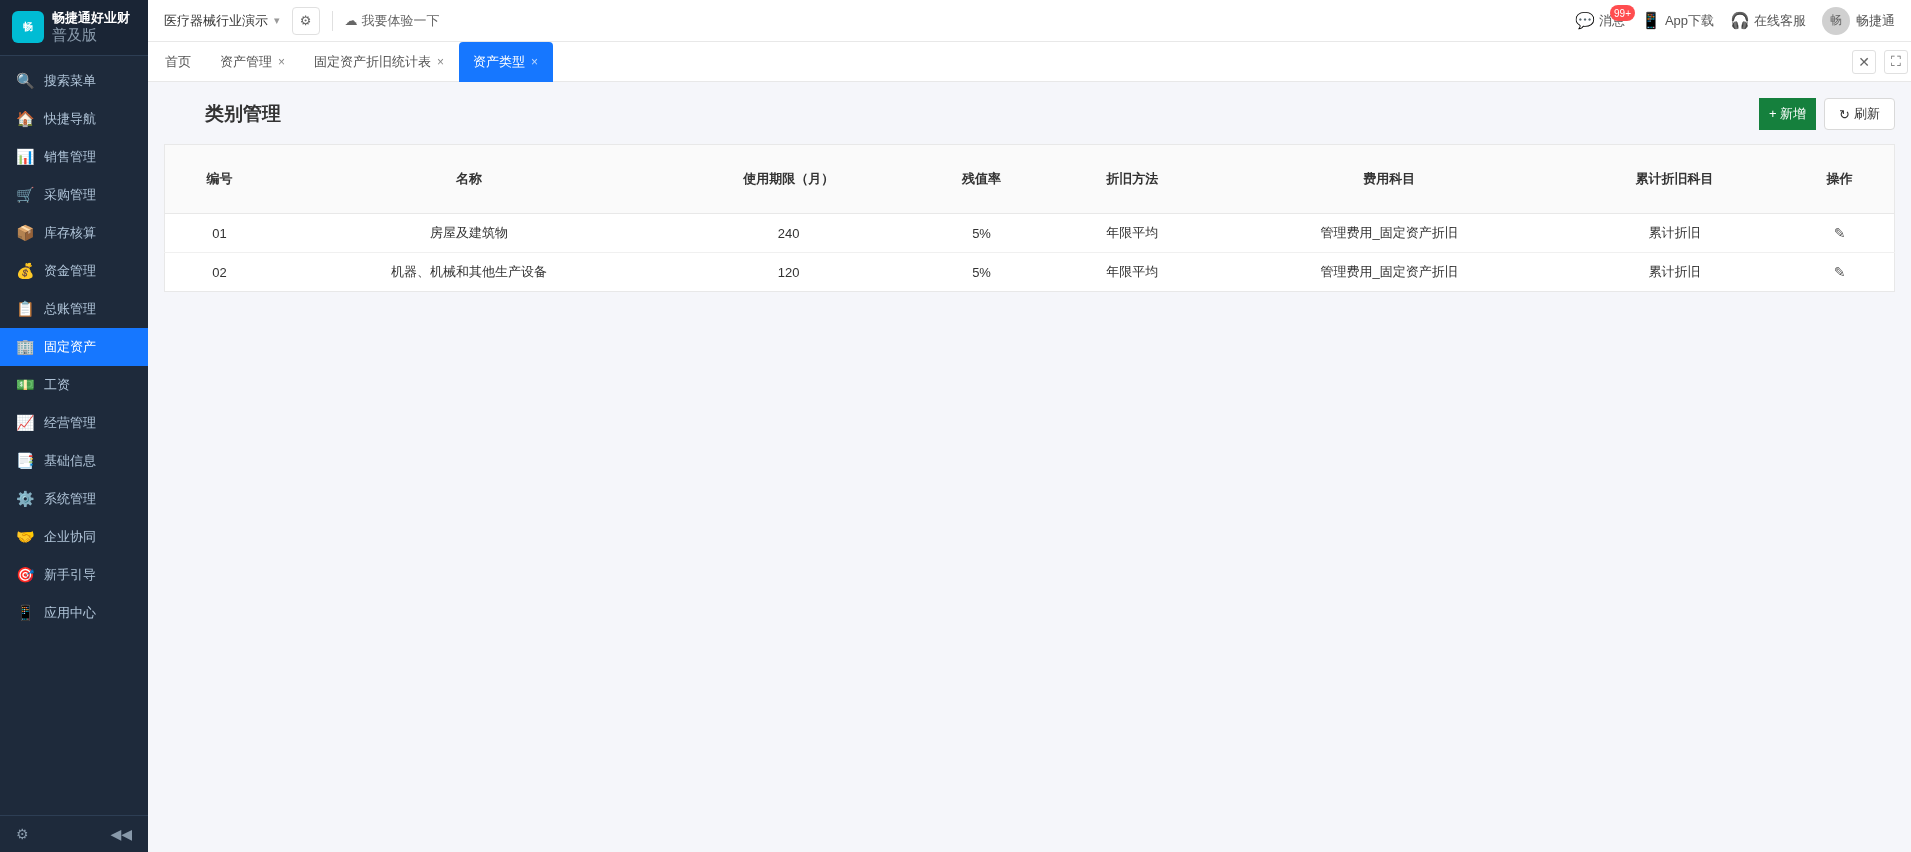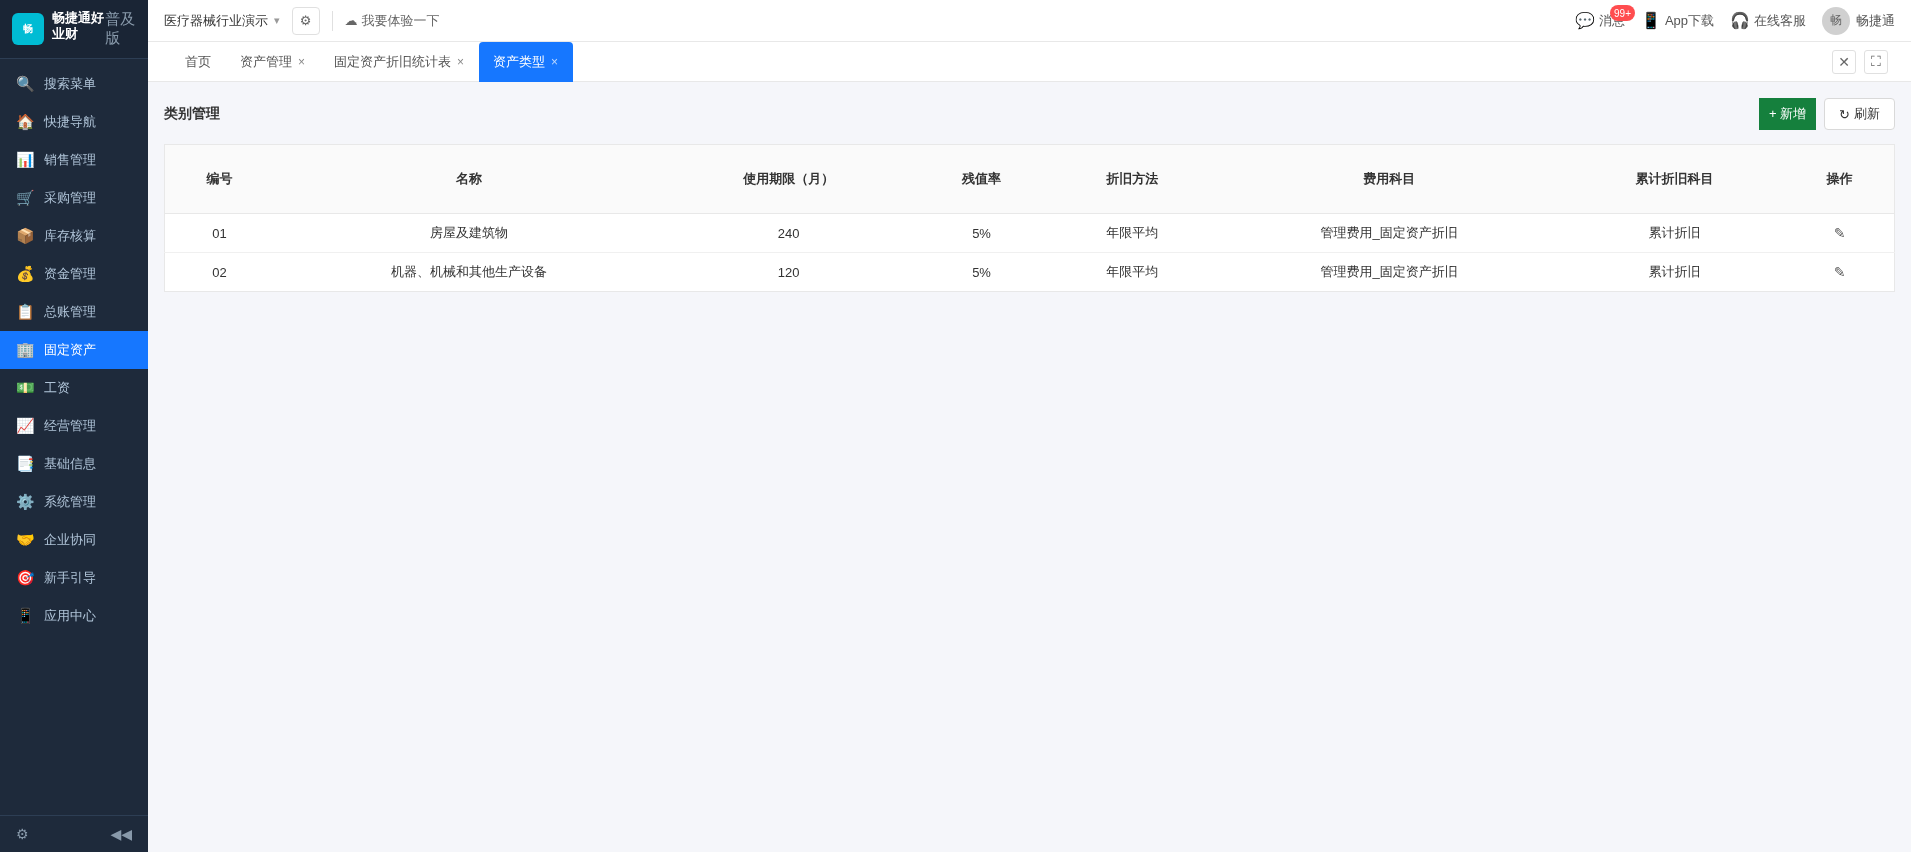--- a/index.html
+++ b/index.html
@@ -24,21 +24,21 @@
       border-bottom: 1px solid #2d3e54;
     }
     #sidebar-logo-icon {
       width: 32px; height: 32px;
       background: #00bcd4;
       border-radius: 6px;
       display: flex; align-items: center; justify-content: center;
       font-size: 10px; font-weight: bold; color: #fff;
       flex-shrink: 0;
     }
-    #sidebar-title-group { display: flex; flex-direction: row; }
+    #sidebar-title-group { display: flex; flex-direction: column; }
     #sidebar-app-name { font-size: 13px; color: #fff; font-weight: bold; line-height: 1.2; }
     #sidebar-version { font-size: 15px; color: #8899aa; }
 
     #sidebar-nav { flex: 1; overflow-y: auto; padding: 6px 0; }
     #sidebar-nav::-webkit-scrollbar { width: 4px; }
     #sidebar-nav::-webkit-scrollbar-thumb { background: #3d5066; }
 
     .nav-item {
       display: flex; align-items: center; gap: 10px;
       padding: 10px 16px;
@@ -119,21 +119,21 @@
       width: 28px; height: 28px;
       background: #d0d0d0; border-radius: 50%;
       display: flex; align-items: center; justify-content: center;
       color: #666; font-size: 12px;
     }
 
     
     #tabbar {
       background: #fff;
       border-bottom: 1px solid #e8e8e8;
-      padding: 0 23px;
+      padding: 0 3px;
       display: flex;
       align-items: center;
       height: 40px;
       gap: 0;
       flex-shrink: 0;
     }
     .tab {
       display: flex; align-items: center; gap: 6px;
       padding: 0 14px;
       height: 40px;
@@ -166,21 +166,21 @@
       background: #f5f6fa;
       padding: 16px;
       overflow: auto;
     }
 
     #page-header {
       display: flex; align-items: center; justify-content: space-between;
       margin-bottom: 14px;
     }
     #page-title {
-      font-size: 14px; font-weight: bold; color: #333;
+      font-size: 19px; font-weight: bold; color: #333; margin-left: 41px;
     }
     #page-actions { display: flex; gap: 8px; }
     .btn-primary {
       background: #15803d; color: #fff;
       border: none; border-radius: 0;
       padding: 6px 10px; cursor: pointer;
       font-size: 13px; display: flex; align-items: center; gap: 4px;
     }
     .btn-default {
       background: #fff; color: #333;

